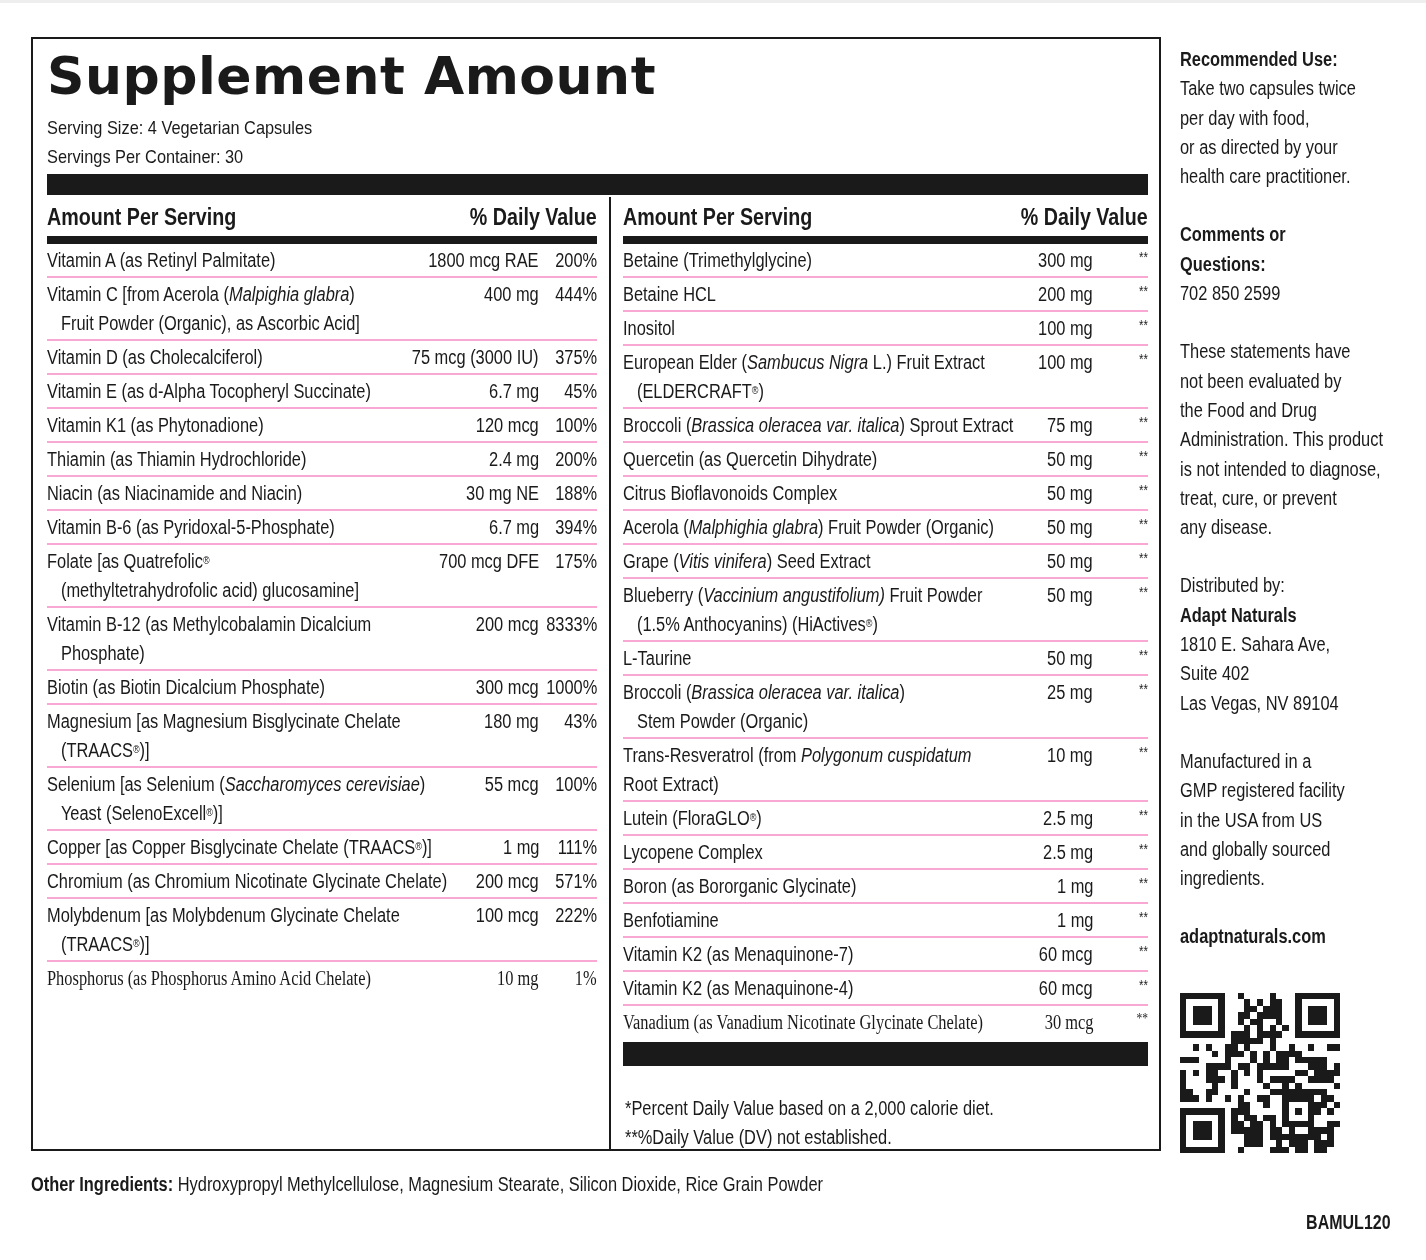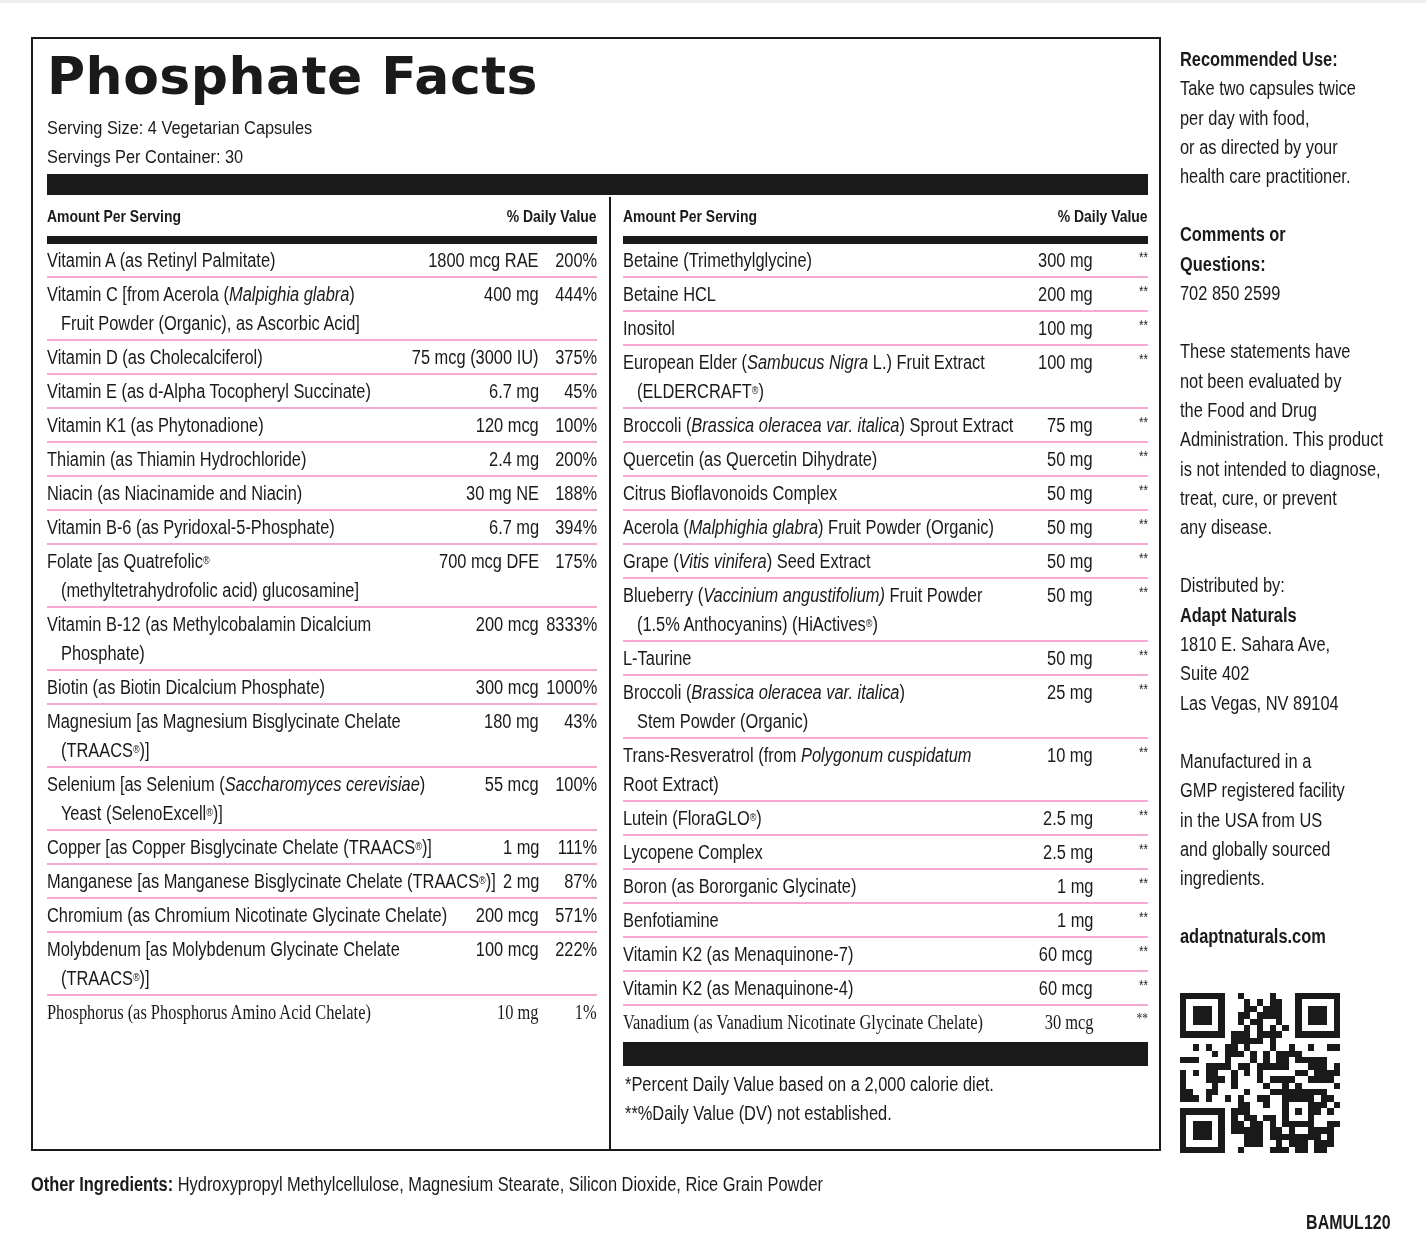--- a/index.html
+++ b/index.html
@@ -47,21 +47,21 @@
 
   .col {
     position: absolute; top: 158px;
   }
   .col.left { left: 14px; width: 550px; }
   .col.right { left: 590px; width: 525px; }
 
   .col-header {
     position: relative; height: 39px;
     font-family: "Liberation Sans", sans-serif;
-    font-weight: bold; font-size: 17px;
+    font-weight: bold; font-size: 24px;
     line-height: 39px;
   }
   .col-header .h-left {
     position: absolute; left: 0; top: 0;
     transform: scaleX(0.82); transform-origin: left center; white-space: nowrap;
   }
   .col-header .h-right {
     position: absolute; right: 0; top: 0;
     transform: scaleX(0.82); transform-origin: right center; white-space: nowrap;
   }
@@ -102,21 +102,21 @@
 
   .footer-bar {
     height: 24px; background: #1a1a1a; margin-top: 4px;
   }
   .footnote {
     font-family: "Liberation Sans", sans-serif;
     font-size: 20px; line-height: 29px;
     white-space: nowrap;
     transform: scaleX(0.82); transform-origin: left top;
   }
-  .footnotes { padding-top: 4px; padding-left: 2px; }
+  .footnotes { padding-top: 28px; padding-left: 2px; }
 
   
   .sidebar {
     position: absolute; left: 1180px; top: 45px; width: 240px;
     font-family: Liberation Sans, sans-serif;
     font-size: 20px; line-height: 29.3px;
   }
   .sidebar .line {
     display: block; white-space: nowrap;
     transform: scaleX(0.82); transform-origin: left top;
@@ -144,21 +144,21 @@
     white-space: nowrap;
     transform: scaleX(0.8); transform-origin: right top;
   }
 </style>
 </head>
 <body>
 
 <div class="topstrip"></div>
 
 <div class="facts-box">
-  <div class="title">Phosphate Facts</div>
+  <div class="title">Supplement Amount</div>
   <div class="serving s1">Serving Size: 4 Vegetarian Capsules</div>
   <div class="serving s2">Servings Per Container: 30</div>
   <div class="thick-bar"></div>
   <div class="col-divider"></div>
 
   <div class="col left">
     <div class="col-header">
       <span class="h-left">Amount Per Serving</span>
       <span class="h-right">% Daily Value</span>
     </div>
@@ -226,25 +226,20 @@
         </div>
         <div class="row">
           <span class="name"><span class="l1">Selenium [as Selenium (<i>Saccharomyces cerevisiae</i>)</span><span class="l2">Yeast (SelenoExcell<sup class="reg">®</sup>)]</span></span>
           <span class="amt">55 mcg</span>
           <span class="dv">100%</span>
         </div>
         <div class="row">
           <span class="name"><span class="l1">Copper [as Copper Bisglycinate Chelate (TRAACS<sup class="reg">®</sup>)]</span></span>
           <span class="amt">1 mg</span>
           <span class="dv">111%</span>
-        </div>
-        <div class="row">
-          <span class="name"><span class="l1">Manganese [as Manganese Bisglycinate Chelate (TRAACS<sup class="reg">®</sup>)]</span></span>
-          <span class="amt">2 mg</span>
-          <span class="dv">87%</span>
         </div>
         <div class="row">
           <span class="name"><span class="l1">Chromium (as Chromium Nicotinate Glycinate Chelate)</span></span>
           <span class="amt">200 mcg</span>
           <span class="dv">571%</span>
         </div>
         <div class="row">
           <span class="name"><span class="l1">Molybdenum [as Molybdenum Glycinate Chelate</span><span class="l2">(TRAACS<sup class="reg">®</sup>)]</span></span>
           <span class="amt">100 mcg</span>
           <span class="dv">222%</span>

